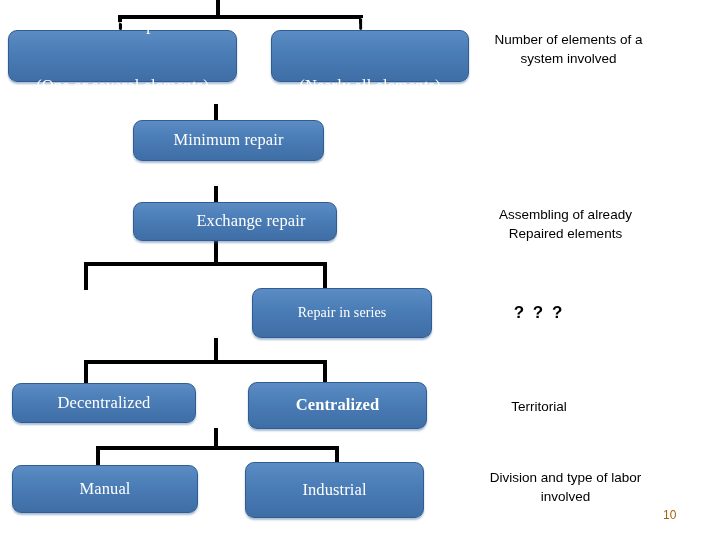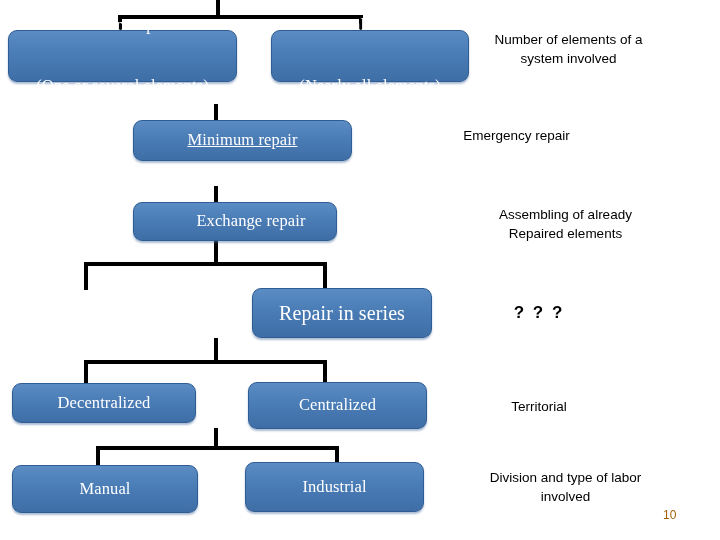--- a/index.html
+++ b/index.html
@@ -99,57 +99,54 @@
   <div class="node" style="left:8px; top:30px; width:229px; height:52px; font-size:16.5px;">
     <span class="ln">Medium repair</span>
     <span class="ln">(One or several elements)</span>
   </div>
 
   <div class="node" style="left:243px; top:30px; width:198px; height:52px; font-size:16.5px;margin-left:28px;">
     <span class="ln">General overhaul</span>
     <span class="ln">(Nearly all elements)</span>
   </div>
 
-  <div class="node" style="left:133px; top:120px; width:219px; height:41px; font-size:16.5px;text-decoration:underline;">
+  <div class="node" style="left:133px; top:120px; width:191px; height:41px; font-size:16.5px;">
     <span class="ln">Minimum repair</span>
   </div>
 
   <div class="node" style="left:133px; top:202px; width:204px; height:39px; font-size:16.5px;padding-left:32px;">
     <span class="ln">Exchange repair</span>
   </div>
 
 
-  <div class="node" style="left:252px; top:288px; width:180px; height:50px; font-size:20px;">
+  <div class="node" style="left:252px; top:288px; width:180px; height:50px; font-size:14px;">
     <span class="ln">Repair in series</span>
   </div>
 
   <div class="node" style="left:12px; top:383px; width:184px; height:40px; font-size:16.5px;">
     <span class="ln">Decentralized</span>
   </div>
 
-  <div class="node" style="left:248px; top:382px; width:179px; height:47px; font-size:16.5px;">
+  <div class="node" style="left:248px; top:382px; width:179px; height:47px; font-size:16.5px;font-weight:bold;">
     <span class="ln">Centralized</span>
   </div>
 
   <div class="node" style="left:12px; top:465px; width:186px; height:48px; font-size:16.5px;">
     <span class="ln">Manual</span>
   </div>
 
-  <div class="node" style="left:245px; top:462px; width:179px; height:50px; font-size:16.5px;">
+  <div class="node" style="left:245px; top:462px; width:179px; height:56px; font-size:16.5px;">
     <span class="ln">Industrial</span>
   </div>
 
   <div class="annot" style="left:452px; top:31px; width:233px;">
     <div>Number of elements of a</div>
     <div>system involved</div>
   </div>
 
-  <div class="annot" style="left:400px; top:127px; width:233px;">
-    <div>Emergency repair</div>
-  </div>
 
   <div class="annot" style="left:449px; top:206px; width:233px;">
     <div>Assembling of already</div>
     <div>Repaired elements</div>
   </div>
 
   <div class="annot big" style="left:449px; top:301px; width:180px;">
     <div>? ? ?</div>
   </div>
 

